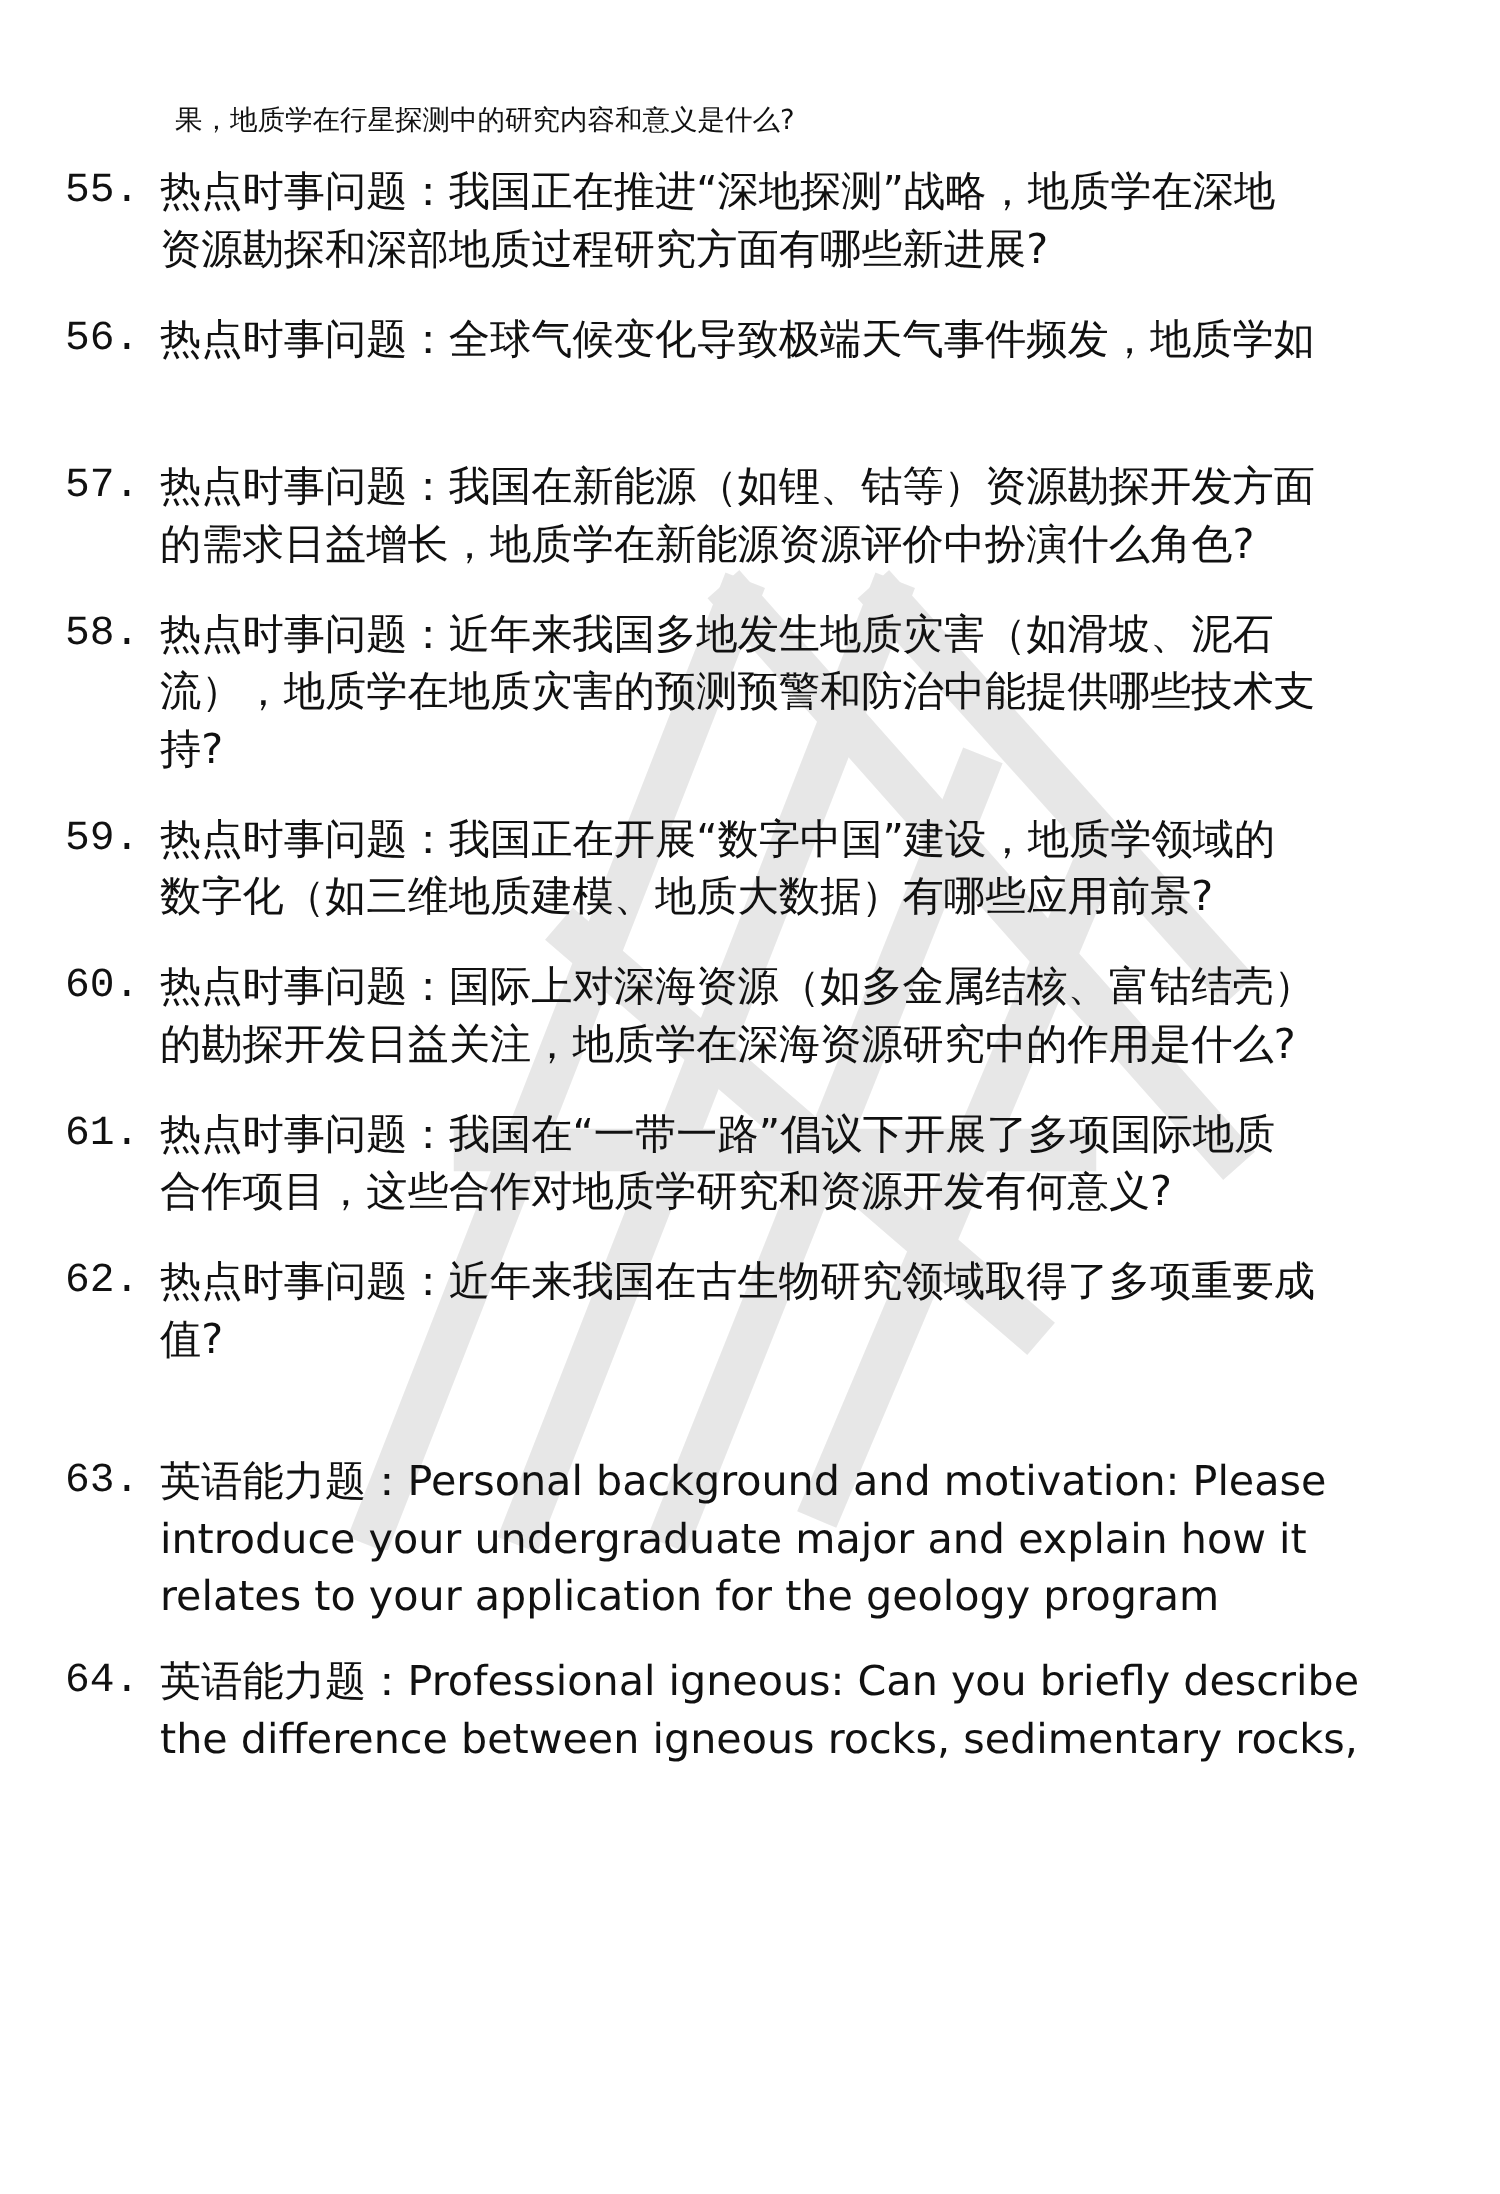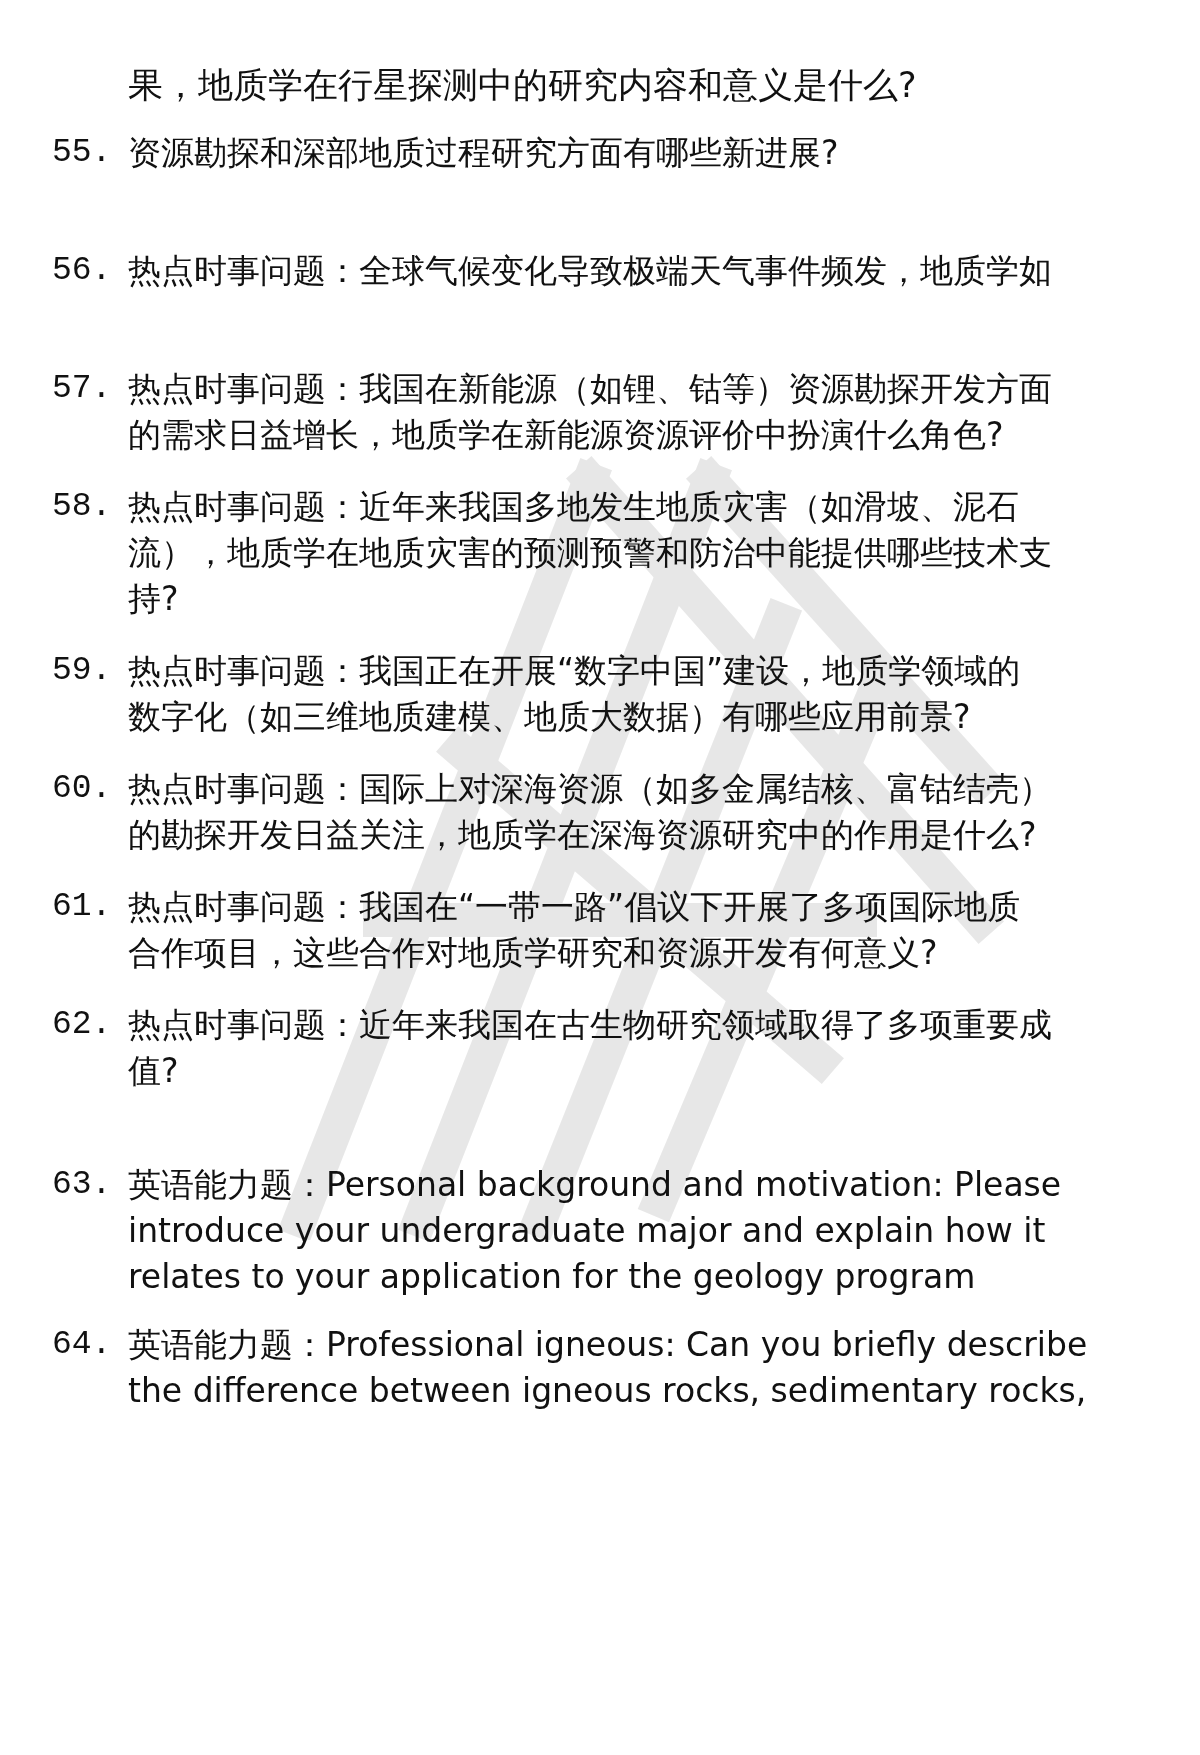--- a/index.html
+++ b/index.html
@@ -31,23 +31,23 @@
       top: 0;
       width: 1200px;
       height: 1755px;
       z-index: 1;
     }
     .cont {
       position: absolute;
       left: 128px;
       top: 62px;
       width: 1020px;
-      font-size: 35px;
+      font-size: 22px;
       line-height: 46px;
-      margin: 0;
+      margin: 12px;
     }
     .q {
       position: absolute;
       left: 0;
       width: 1200px;
     }
     .q .num {
       position: absolute;
       left: 52px;
       top: 0;
@@ -96,20 +96,21 @@
   </g>
 </svg>
 
 <div class="page">
 
   <p class="cont">果，地质学在行星探测中的研究内容和意义是什么?</p>
 
   <div class="q" style="top:130px;">
     <span class="num">55.</span>
     <div class="text">
+      <div>热点时事问题：我国正在推进“深地探测”战略，地质学在深地</div>
       <div>资源勘探和深部地质过程研究方面有哪些新进展?</div>
     </div>
   </div>
 
   <div class="q" style="top:248px;">
     <span class="num">56.</span>
     <div class="text">
       <div>热点时事问题：全球气候变化导致极端天气事件频发，地质学如</div>
     </div>
   </div>

